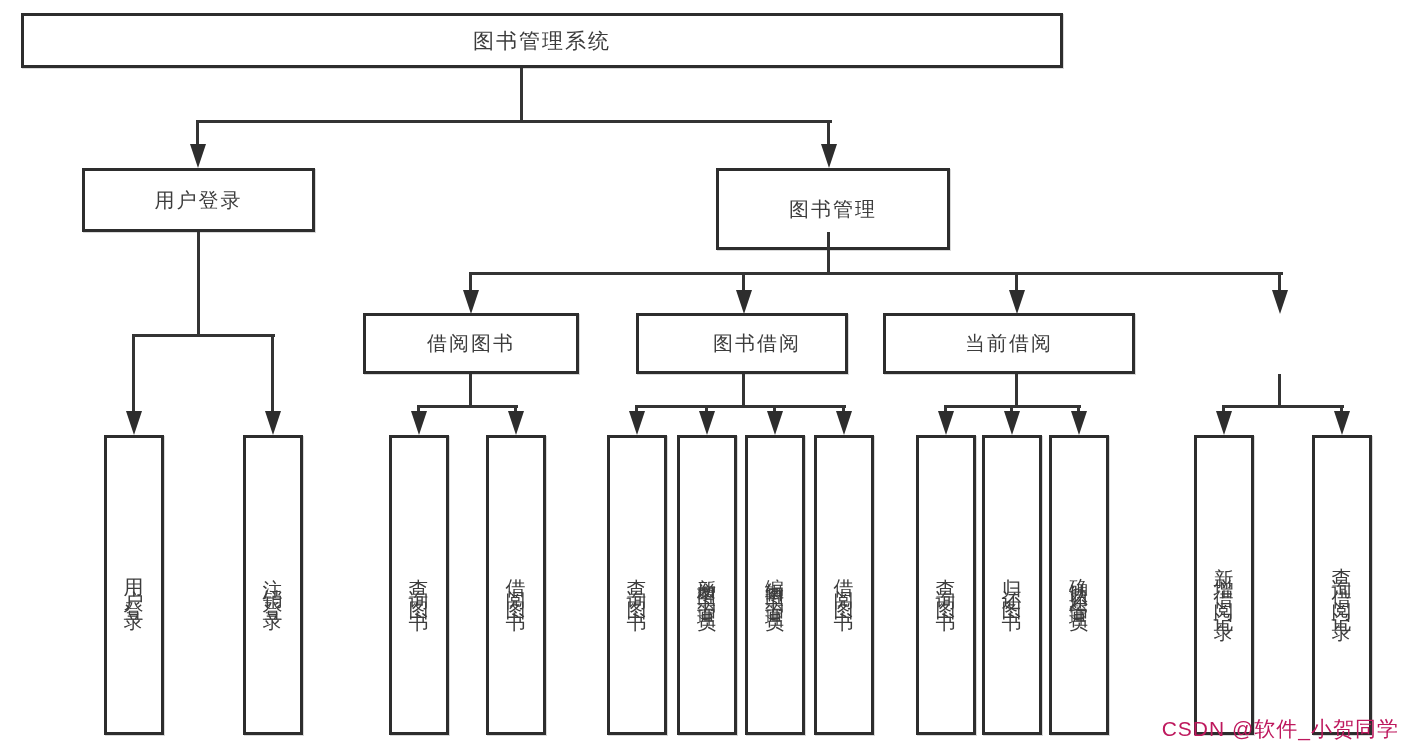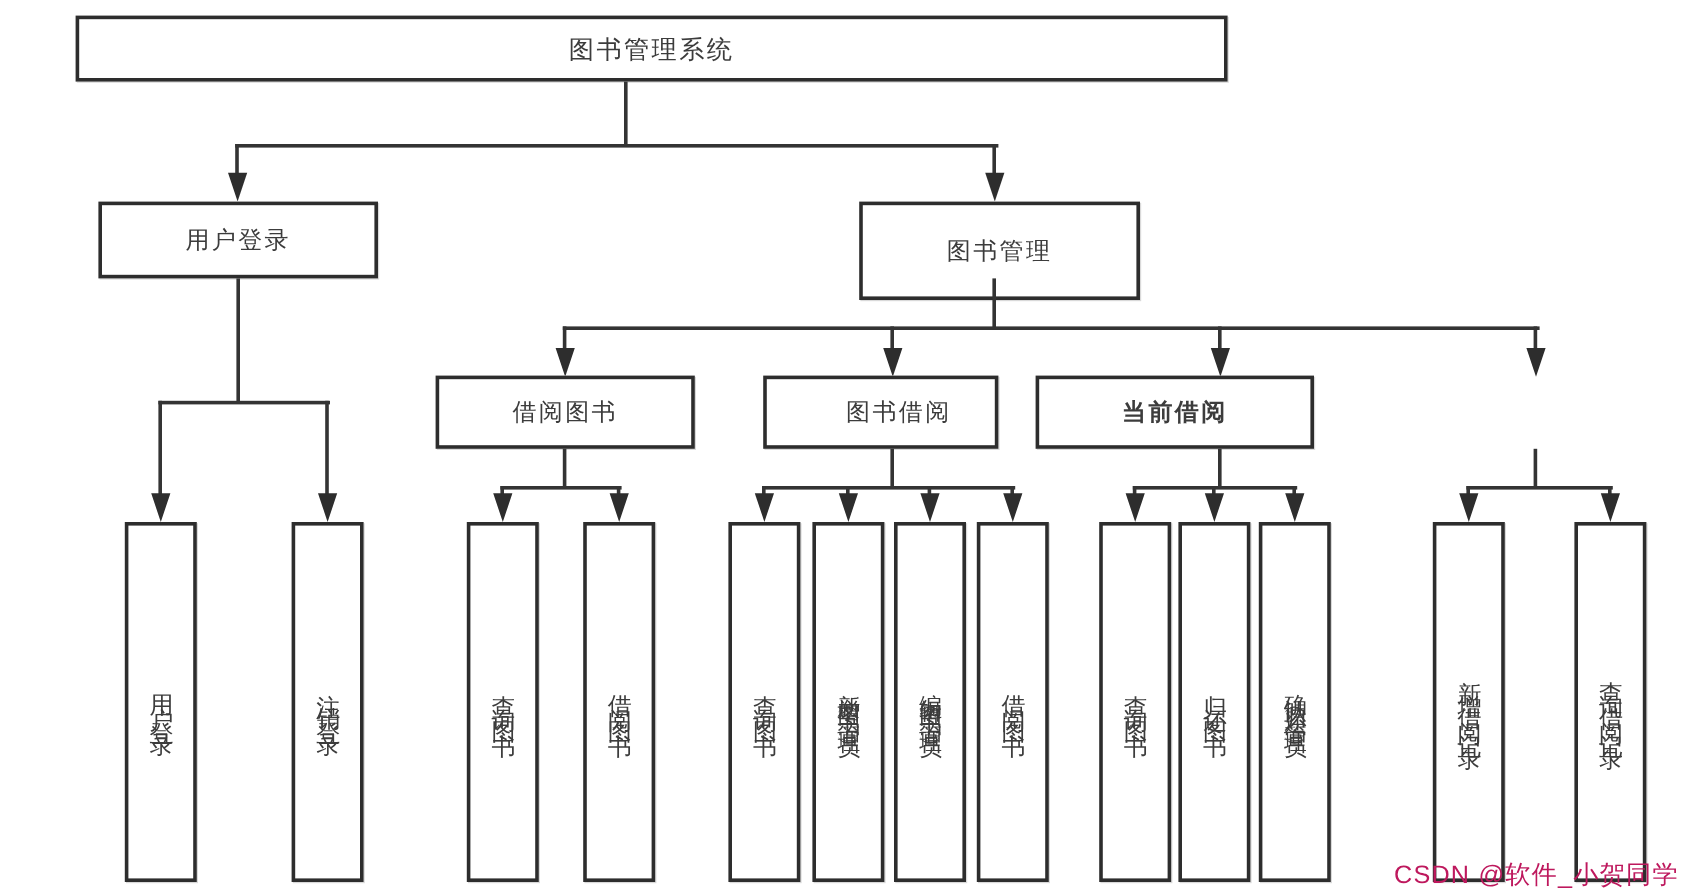--- a/index.html
+++ b/index.html
@@ -50,21 +50,21 @@
     color: #be185d;
     letter-spacing: 1px;
     white-space: nowrap;
   }
 </style>
 </head>
 <body>
 
 <div class="canvas">
 
-  <div class="box root-box" style="left:21px; top:13px; width:960px; height:55px;margin-left:42px;">
+  <div class="box root-box" style="left:21px; top:13px; width:1042px; height:55px;">
     <span class="hlabel">图书管理系统</span>
   </div>
 
   <div class="vl" style="left:520px; top:68px; height:54px;"></div>
   <div class="hl" style="left:196px; top:120px; width:636px;"></div>
   <div class="vl" style="left:196px; top:120px; height:26px;"></div>
   <div class="arrow" style="left:190px; top:144px;"></div>
   <div class="vl" style="left:827px; top:120px; height:26px;"></div>
   <div class="arrow" style="left:821px; top:144px;"></div>
 
@@ -89,24 +89,24 @@
   <div class="vl" style="left:742px; top:272px; height:20px;"></div>
   <div class="arrow" style="left:736px; top:290px;"></div>
   <div class="vl" style="left:1015px; top:272px; height:20px;"></div>
   <div class="arrow" style="left:1009px; top:290px;"></div>
   <div class="vl" style="left:1278px; top:272px; height:20px;"></div>
   <div class="arrow" style="left:1272px; top:290px;"></div>
 
   <div class="box" style="left:363px; top:313px; width:216px; height:61px;">
     <span class="hlabel">借阅图书</span>
   </div>
-  <div class="box" style="left:636px; top:313px; width:196px; height:61px;padding-left:30px;">
+  <div class="box" style="left:636px; top:313px; width:212px; height:61px;padding-left:30px;">
     <span class="hlabel">图书借阅</span>
   </div>
-  <div class="box" style="left:863px; top:313px; width:232px; height:61px;font-weight:bold;">
+  <div class="box" style="left:883px; top:313px; width:252px; height:61px;">
     <span class="hlabel">当前借阅</span>
   </div>
 
   <div class="vl" style="left:469px; top:374px; height:33px;"></div>
   <div class="vl" style="left:742px; top:374px; height:33px;"></div>
   <div class="vl" style="left:1015px; top:374px; height:33px;"></div>
   <div class="vl" style="left:1278px; top:374px; height:33px;"></div>
 
   <div class="hl" style="left:417px; top:405px; width:101px;"></div>
   <div class="hl" style="left:635px; top:405px; width:211px;"></div>

